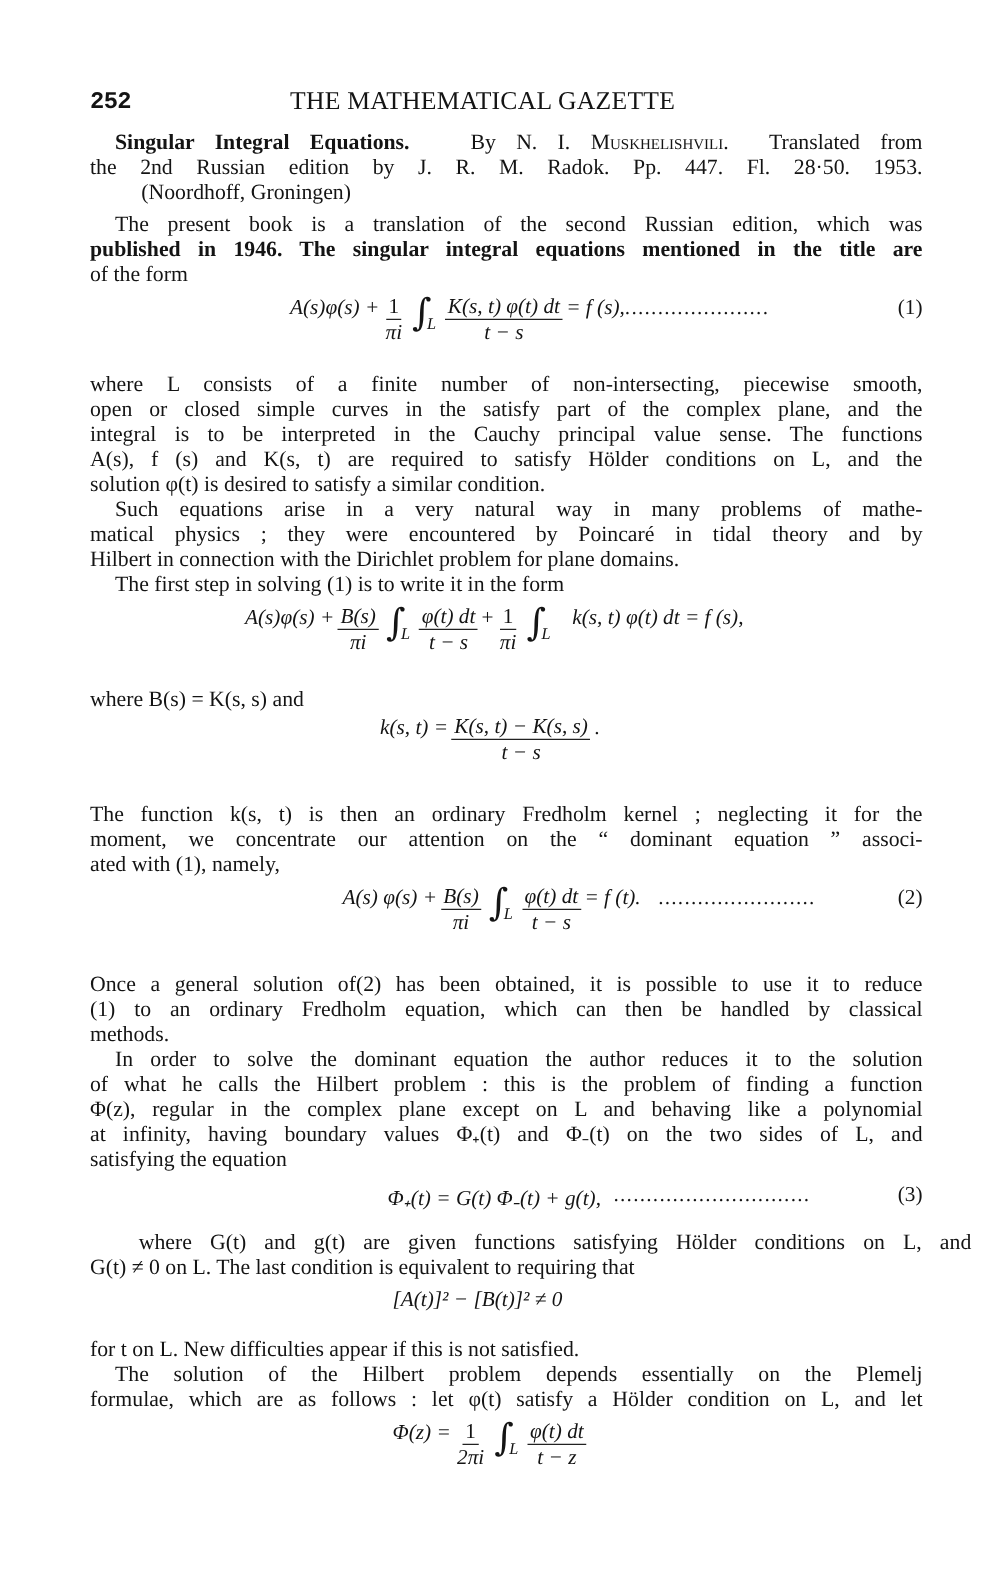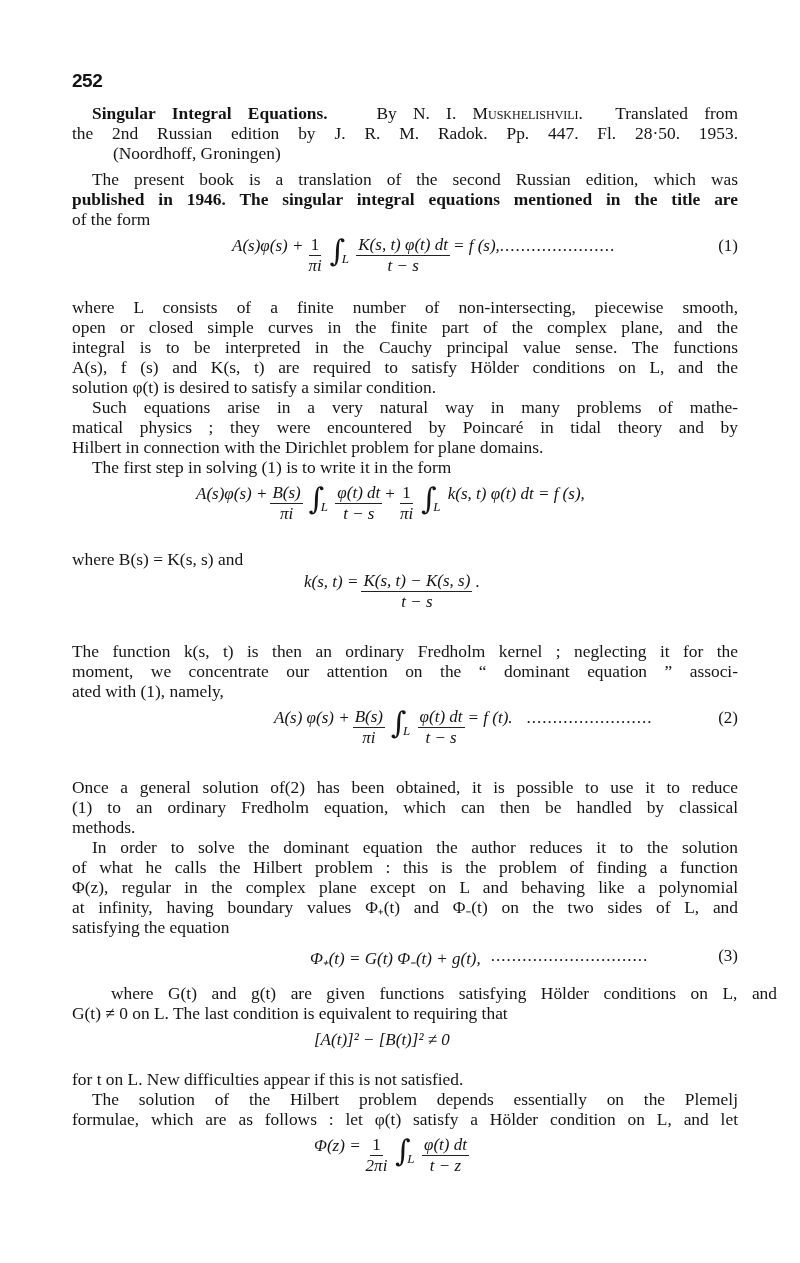--- a/index.html
+++ b/index.html
@@ -2,21 +2,21 @@
 <html><head>
 <meta charset="utf-8">
 <style>
   html, body { margin: 0; padding: 0; background: #ffffff; }
   body {
     width: 800px; height: 1263px; position: relative; overflow: hidden;
     font-family: "DejaVu Serif", "Liberation Serif", serif;
     color: #141414;
   }
   .runhead { position: absolute; top: 70px; left: 72px; width: 666px; height: 26px; }
-  .pageno { position: absolute; left: 0; top: 0; font-size: 19px; font-weight: bold; letter-spacing: -0.5px; font-family: Liberation Sans, sans-serif; }
+  .pageno { position: absolute; left: 0; top: 0; font-size: 19px; font-weight: bold; letter-spacing: -0.5px; font-family: Liberation Mono, monospace; }
   .journal { position: absolute; left: 160px; top: 0; font-size: 20.5px; letter-spacing: 0.2px; font-family: "Liberation Serif", serif; }
   .line {
     position: absolute; left: 72px; width: 666px; height: 20px;
     font-family: "Liberation Serif", serif; font-size: 17.4px; line-height: 20px;
     white-space: nowrap; text-align: justify; text-align-last: justify;
   }
   .line.last { text-align-last: left; }
   .line.indent { padding-left: 20px; width: 646px; }
   .b { font-weight: bold; }
   .sc { font-variant: small-caps; }
@@ -31,20 +31,21 @@
   .integral { font-size: 30px; line-height: 30px; position: relative; display: inline-block; margin: 0 1px 0 3px; font-family: "DejaVu Serif", serif; }
   .integral sub { position: absolute; left: 12px; bottom: -8px; font-size: 13px; font-style: italic; font-family: "Liberation Serif", serif; }
   .eqno { margin-left: 4px; }
   .dots { letter-spacing: 1px; }
 </style>
 </head>
 <body>
 
 <div class="runhead">
   <span class="pageno">252</span>
+  <span class="journal">THE MATHEMATICAL GAZETTE</span>
 </div>
 
 <div class="line" style="top:103px; padding-left:20px; width:646px;">
   <span class="b">Singular Integral Equations.</span>&nbsp;&nbsp;
   <span>By N. I.</span>
   <span class="sc">Muskhelishvili.</span>&nbsp;
   <span>Translated from</span>
 </div>
 <div class="line" style="top:123px;">the 2nd Russian edition by J. R. M. Radok.   Pp. 447.   Fl. 28·50.   1953.</div>
 <div class="line last" style="top:143px;margin-left:41px;">(Noordhoff, Groningen)</div>
@@ -63,21 +64,21 @@
   <span class="frac" style="margin-left:10px;">
       <span class="num m">K(s, t) φ(t)  dt</span>
       <span class="den m">t − s</span>
     </span>
   <span class="m">= f (s),</span>
   <span class="dots">......................</span>
   <span class="eqno" style="margin-left:auto;">(1)</span>
 </div>
 
 <div class="line" style="top:297px;">where L consists of a finite number of non-intersecting, piecewise smooth,</div>
-<div class="line" style="top:317px;">open or closed simple curves in the finite part of the complex plane, and the</div>
+<div class="line" style="top:317px;">open or closed simple curves in the satisfy part of the complex plane, and the</div>
 <div class="line" style="top:337px;">integral is to be interpreted in the Cauchy principal value sense.  The functions</div>
 <div class="line" style="top:357px;">A(s), f (s) and K(s, t) are required to  satisfy Hölder conditions on L, and the</div>
 <div class="line last" style="top:377px;">solution φ(t) is desired to satisfy a similar condition.</div>
 
 <div class="line indent" style="top:397px;">Such equations arise in a very natural way in many problems of mathe-</div>
 <div class="line" style="top:417px;">matical physics ;  they were encountered by Poincaré in tidal theory and by</div>
 <div class="line last" style="top:437px;">Hilbert in connection with the Dirichlet problem for plane domains.</div>
 
 <div class="line indent last" style="top:457px;">The first step in solving (1) is to write it in the form</div>
 
@@ -91,21 +92,21 @@
   <span class="frac" style="margin-left:10px;">
       <span class="num m">φ(t) dt</span>
       <span class="den m">t − s</span>
     </span>
   <span>+</span>
   <span class="frac">
       <span class="num">1</span>
       <span class="den m">πi</span>
     </span>
   <span class="integral">∫<sub>L</sub></span>
-  <span class="m" style="margin-left:10px;">k(s, t) φ(t) dt = f (s),</span>
+  <span class="m" style="margin-left:20px;">k(s, t) φ(t) dt = f (s),</span>
 </div>
 
 <div class="line last" style="top:549px;">where B(s) = K(s, s) and</div>
 
 <div class="eq" style="top:572px; left:304px; height:52px;">
   <span class="m">k(s, t) =</span>
   <span class="frac">
       <span class="num m">K(s, t) − K(s, s)</span>
       <span class="den m">t − s</span>
     </span>

